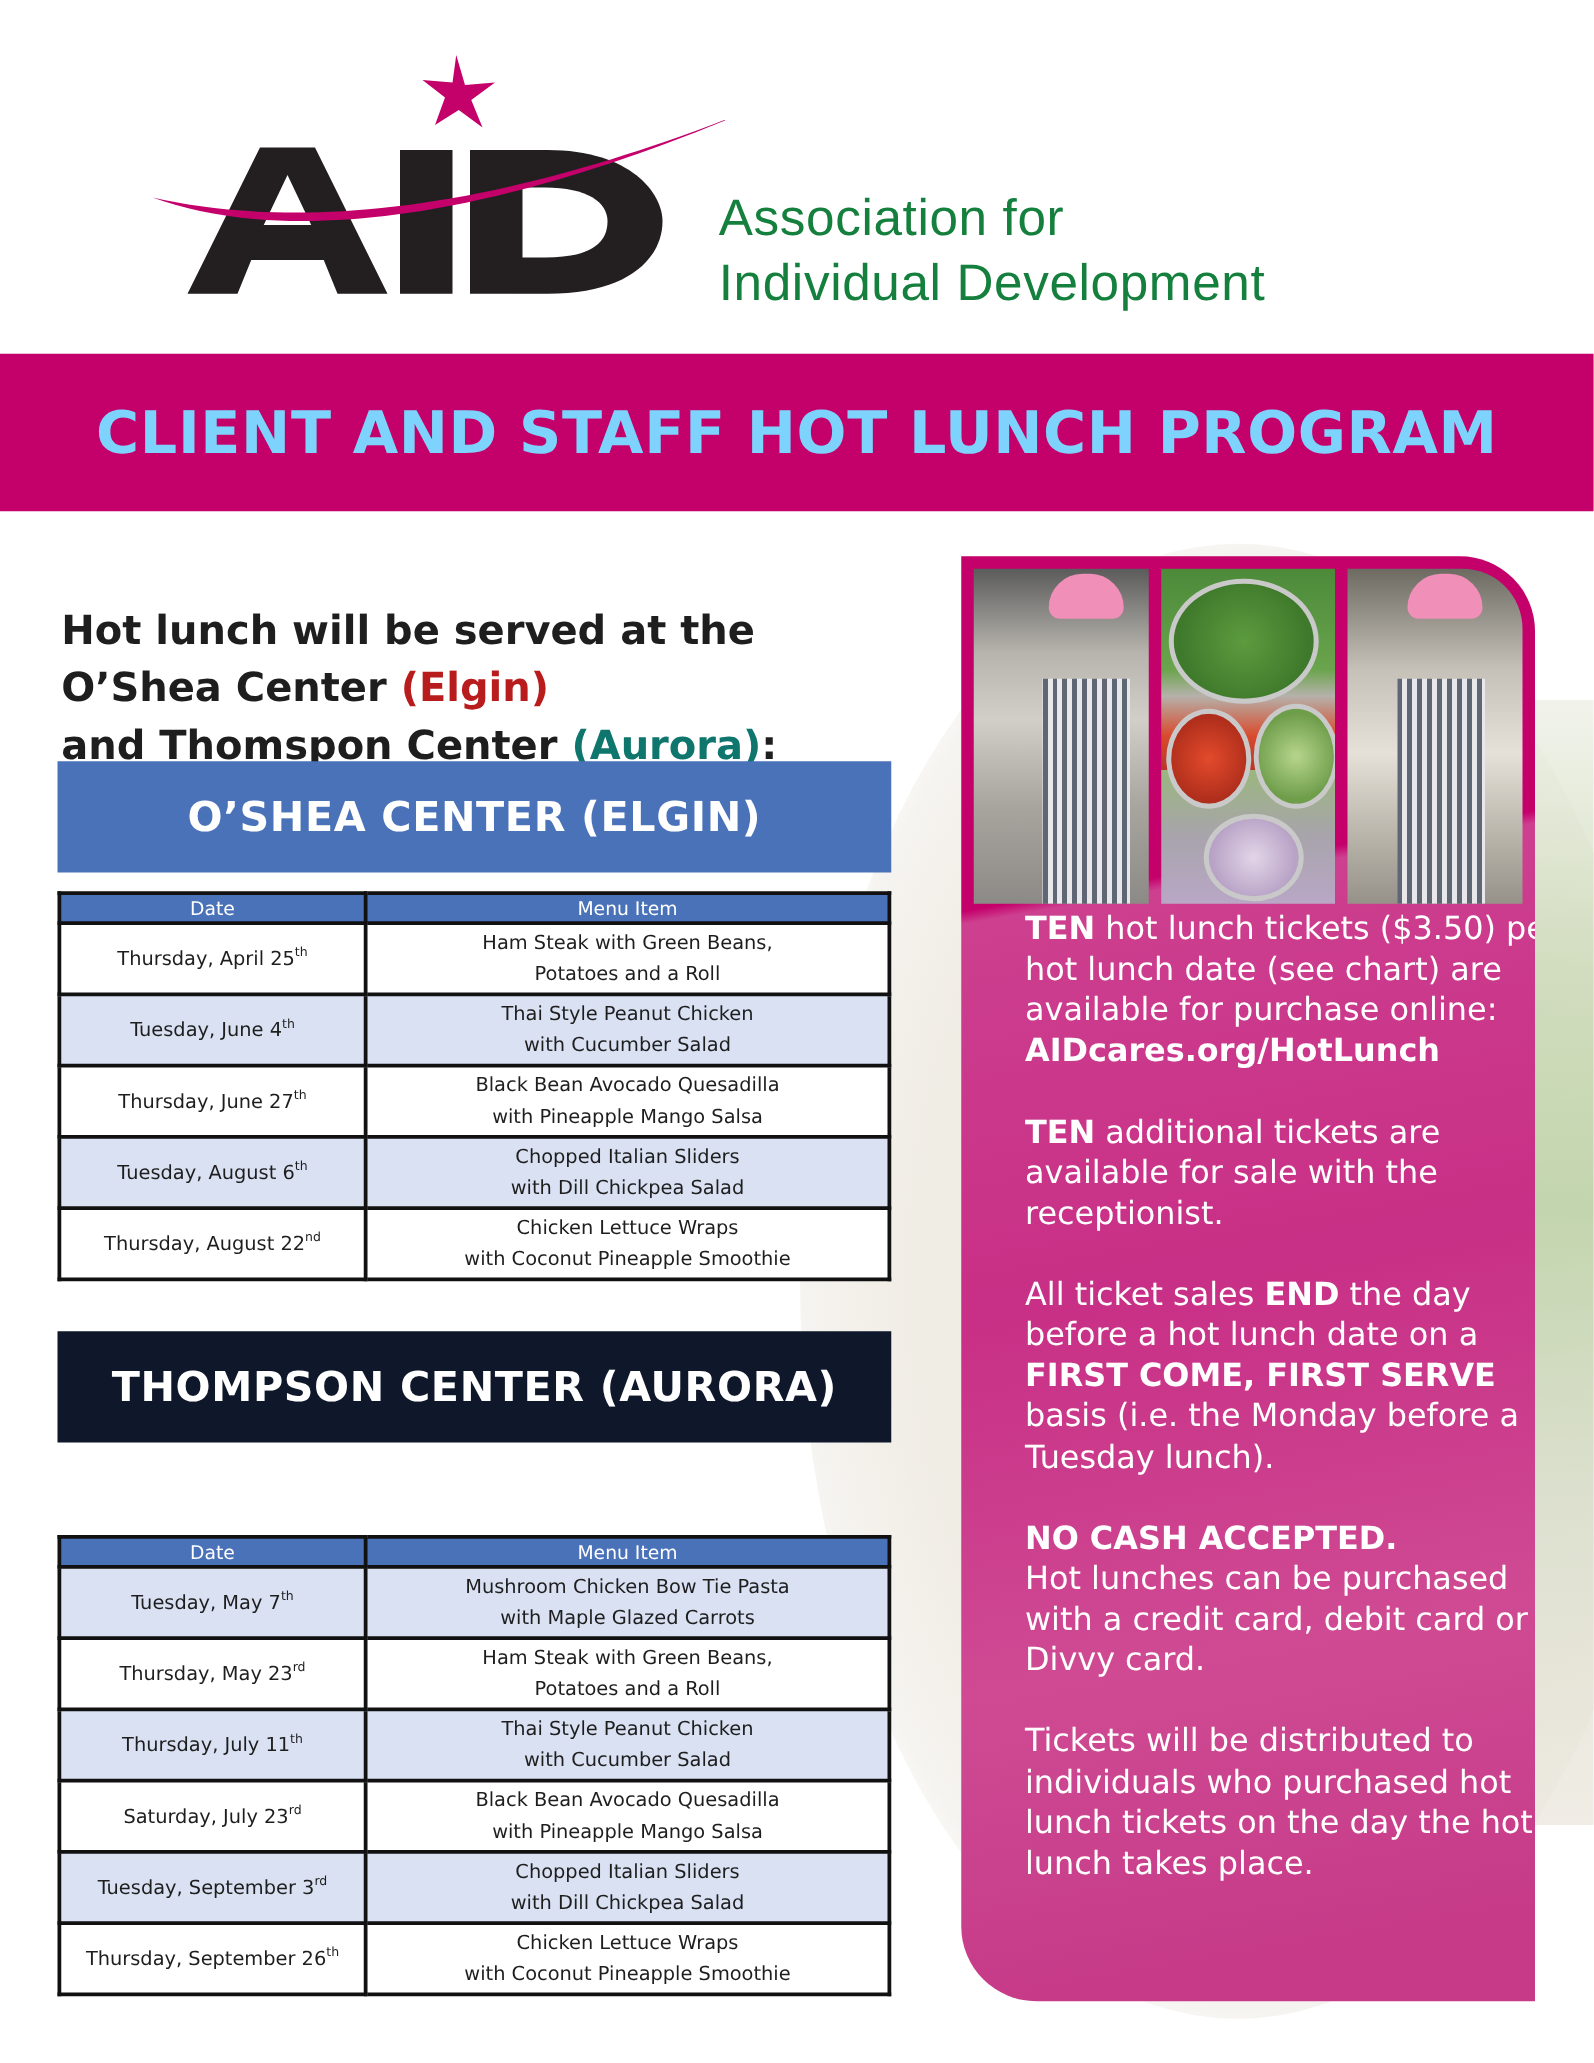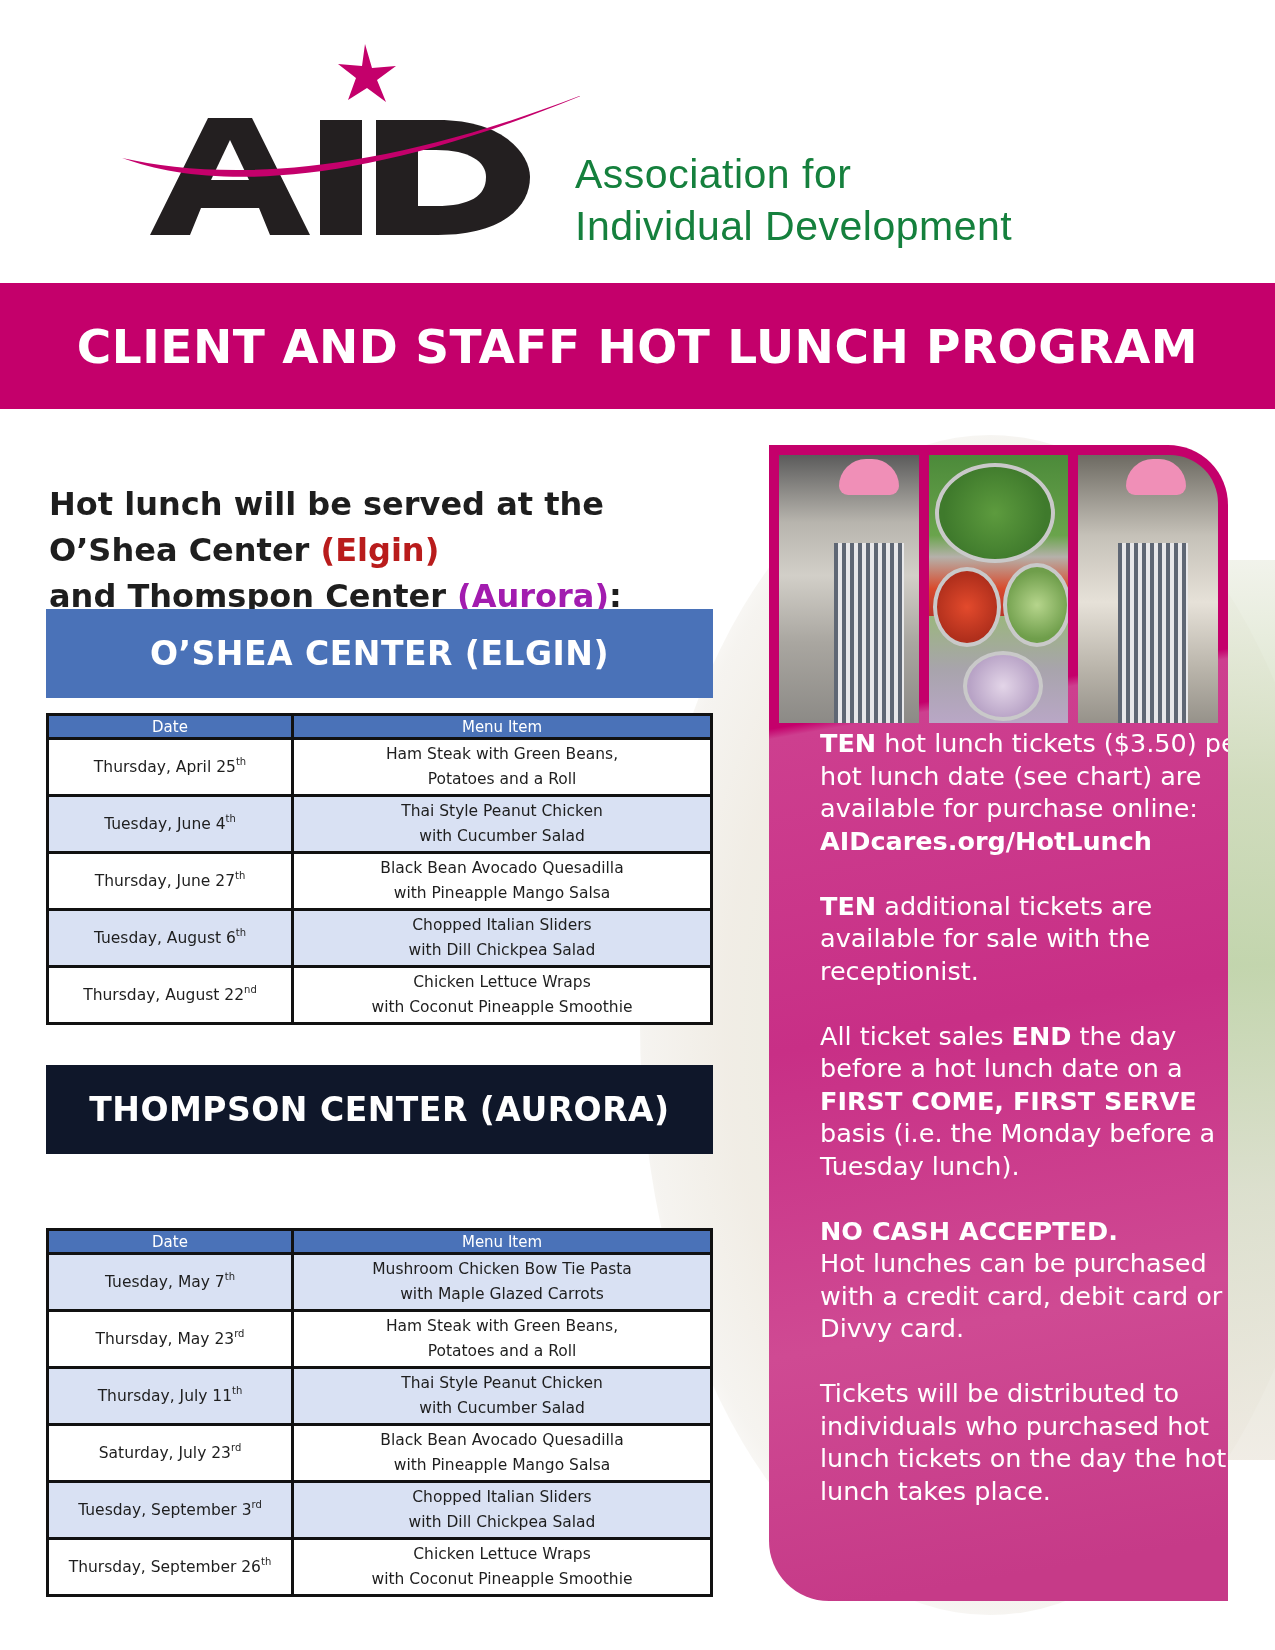--- a/index.html
+++ b/index.html
@@ -6,32 +6,32 @@
   html, body { width: 1275px; height: 1650px; background: #ffffff; overflow: hidden; }
   body { position: relative; font-family: "Liberation Sans", sans-serif; color: #1e1e1e; }
 
   
   .logo-wrap { position: absolute; left: 120px; top: 40px; width: 1000px; height: 220px; }
   .logo-svg { position: absolute; left: 0; top: 0; }
   .org-name { position: absolute; left: 455px; top: 108px; font-family: Liberation Sans, sans-serif; font-size: 41px; line-height: 52px; color: #15803d; letter-spacing: 0.5px; }
 
   
   .banner { position: absolute; left: 0; top: 283px; width: 1275px; height: 126px; background: #c4006b; display: flex; align-items: center; justify-content: center; }
-  .banner-title { font-family: "DejaVu Sans", sans-serif; font-weight: bold; font-size: 47px; color: #ffffff; letter-spacing: 0.5px; }
+  .banner-title { font-family: "DejaVu Sans", sans-serif; font-weight: bold; font-size: 47px; color: #7dd3fc; letter-spacing: 0.5px; }
 
   
   .bg-plate { position: absolute; left: 640px; top: 435px; width: 700px; height: 1180px; border-radius: 50%;
     background: radial-gradient(ellipse at 55% 50%, #dfe7d2 0%, #e9ecdf 30%, #f0ece4 55%, #f5f3ef 70%, #ffffff 78%); opacity: 0.95; }
   .bg-greens { position: absolute; left: 1180px; top: 560px; width: 95px; height: 900px;
     background: linear-gradient(180deg, #eef0e6 0%, #c9d8b4 25%, #b8cfa0 45%, #d7dcc8 70%, #ede8df 100%); opacity: 0.8; }
 
   
   .intro { position: absolute; left: 49px; top: 440px; font-family: "DejaVu Sans", sans-serif; font-weight: bold; font-size: 32px; line-height: 46px; color: #1e1e1e; margin-top: 41px; }
   .intro .elgin { color: #b91c1c; }
-  .intro .aurora { color: #a21caf; }
+  .intro .aurora { color: #0f766e; }
 
   
   .center-header { position: absolute; left: 46px; width: 667px; height: 89px; display: flex; align-items: center; justify-content: center; }
   .center-header span { font-family: "DejaVu Sans", sans-serif; font-weight: bold; font-size: 33px; color: #ffffff; letter-spacing: 0.5px; }
   .hdr-elgin { top: 609px; background: #4a72b8; }
   .hdr-aurora { top: 1065px; background: #0f172a; }
 
   
   .menu-table { position: absolute; left: 46px; width: 667px; border-collapse: collapse; border: 3px solid #111; font-family: "DejaVu Sans", sans-serif; padding-left: 31px; }
   .menu-table th { background: #4a72b8; color: #ffffff; font-weight: normal; font-size: 15px; height: 24px; border: 3px solid #111; }

